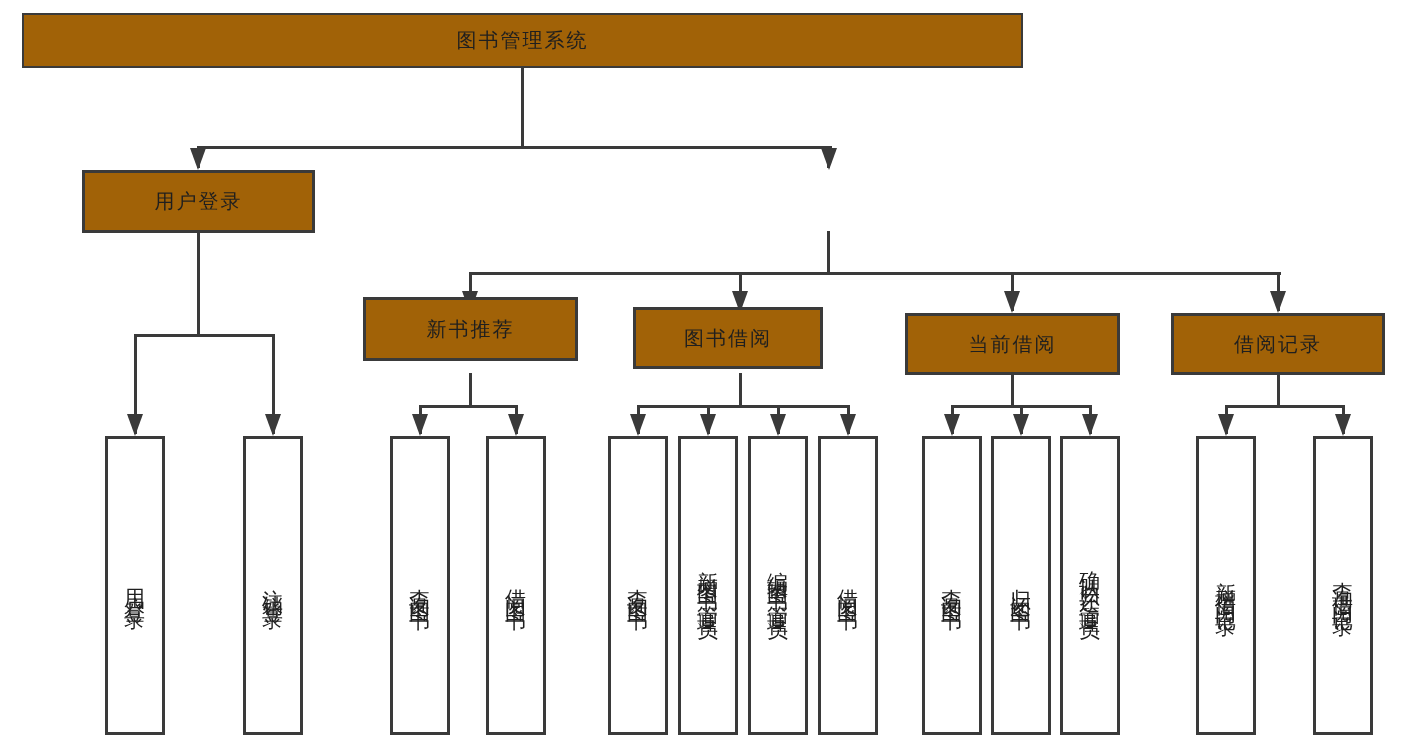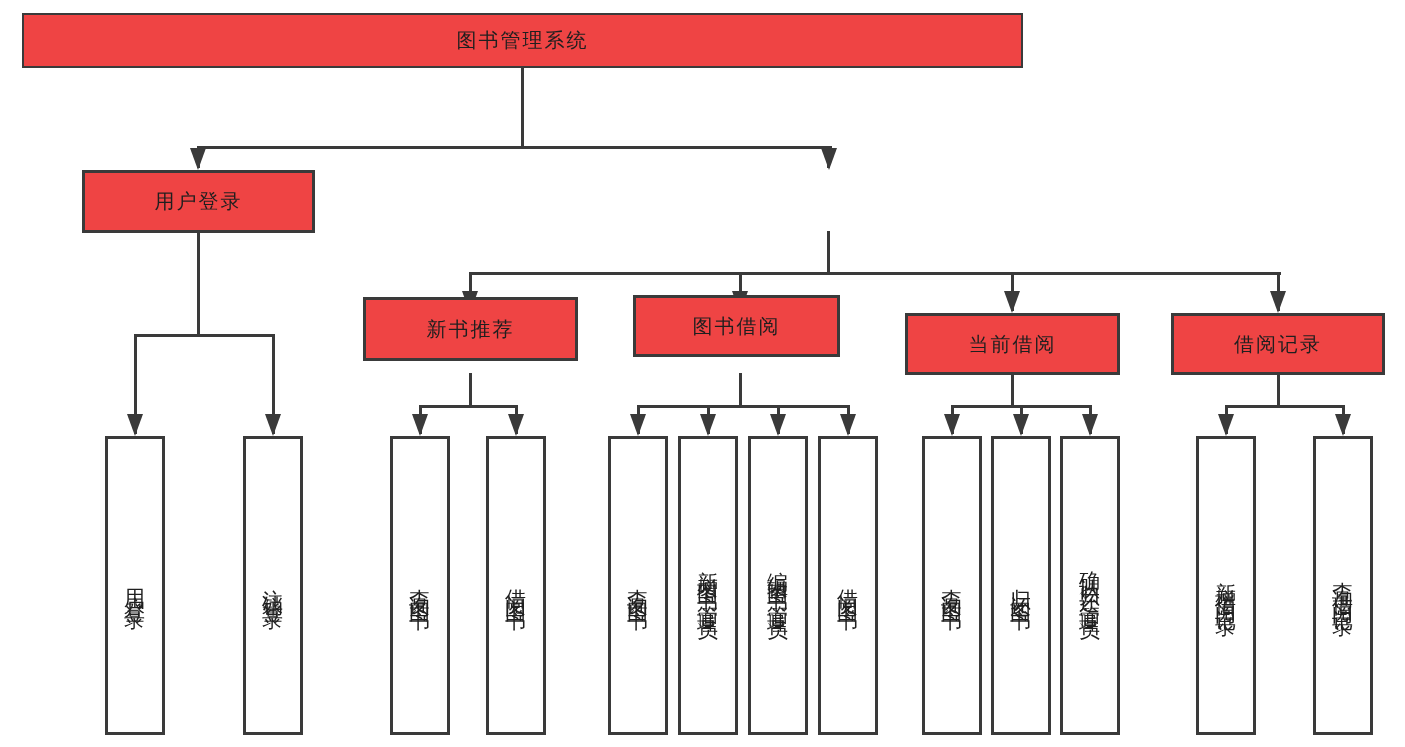--- a/index.html
+++ b/index.html
@@ -8,21 +8,21 @@
     width: 1405px;
     height: 747px;
     background: #ffffff;
     font-family: "Liberation Sans", sans-serif;
     color: #1f1f1f;
     overflow: hidden;
   }
   .node {
     position: absolute;
     box-sizing: border-box;
-    background: #ef4444;
+    background: #a16207;
     border: 3px solid #3a3a3a;
     display: flex;
     align-items: center;
     justify-content: center;
     font-size: 20px;
     letter-spacing: 2px;
     color: #1f1f1f;
     z-index: 2;
   }
   .node.root { border-width: 2px; }
@@ -103,21 +103,21 @@
   <div class="vline" style="left:739px; top:272px; height:39px;"></div>
   <div class="arrow" style="left:732px; top:291px;"></div>
   <div class="vline" style="left:1011px; top:272px; height:39px;"></div>
   <div class="arrow" style="left:1004px; top:291px;"></div>
   <div class="vline" style="left:1277px; top:272px; height:39px;"></div>
   <div class="arrow" style="left:1270px; top:291px;"></div>
 
   <div class="node" style="left:363px; top:297px; width:215px; height:64px;">
     <span>新书推荐</span>
   </div>
-  <div class="node" style="left:633px; top:295px; width:207px; height:62px;">
+  <div class="node" style="left:633px; top:307px; width:190px; height:62px;">
     <span>图书借阅</span>
   </div>
   <div class="node" style="left:905px; top:313px; width:215px; height:62px;">
     <span>当前借阅</span>
   </div>
   <div class="node" style="left:1171px; top:313px; width:214px; height:62px;">
     <span>借阅记录</span>
   </div>
 
   <div class="vline" style="left:469px; top:373px; height:35px;"></div>

